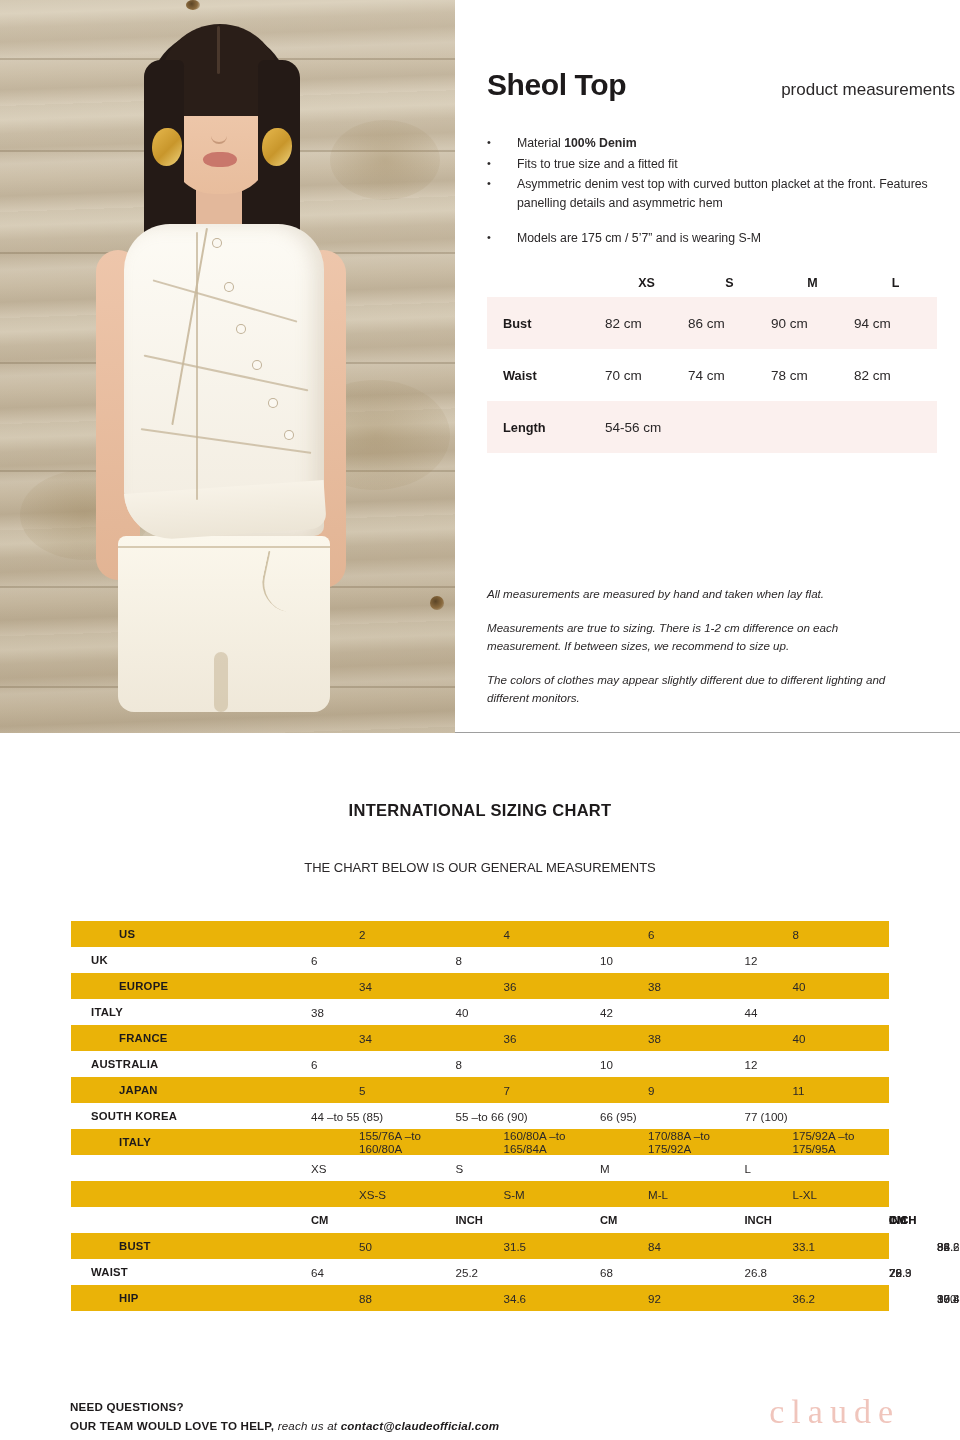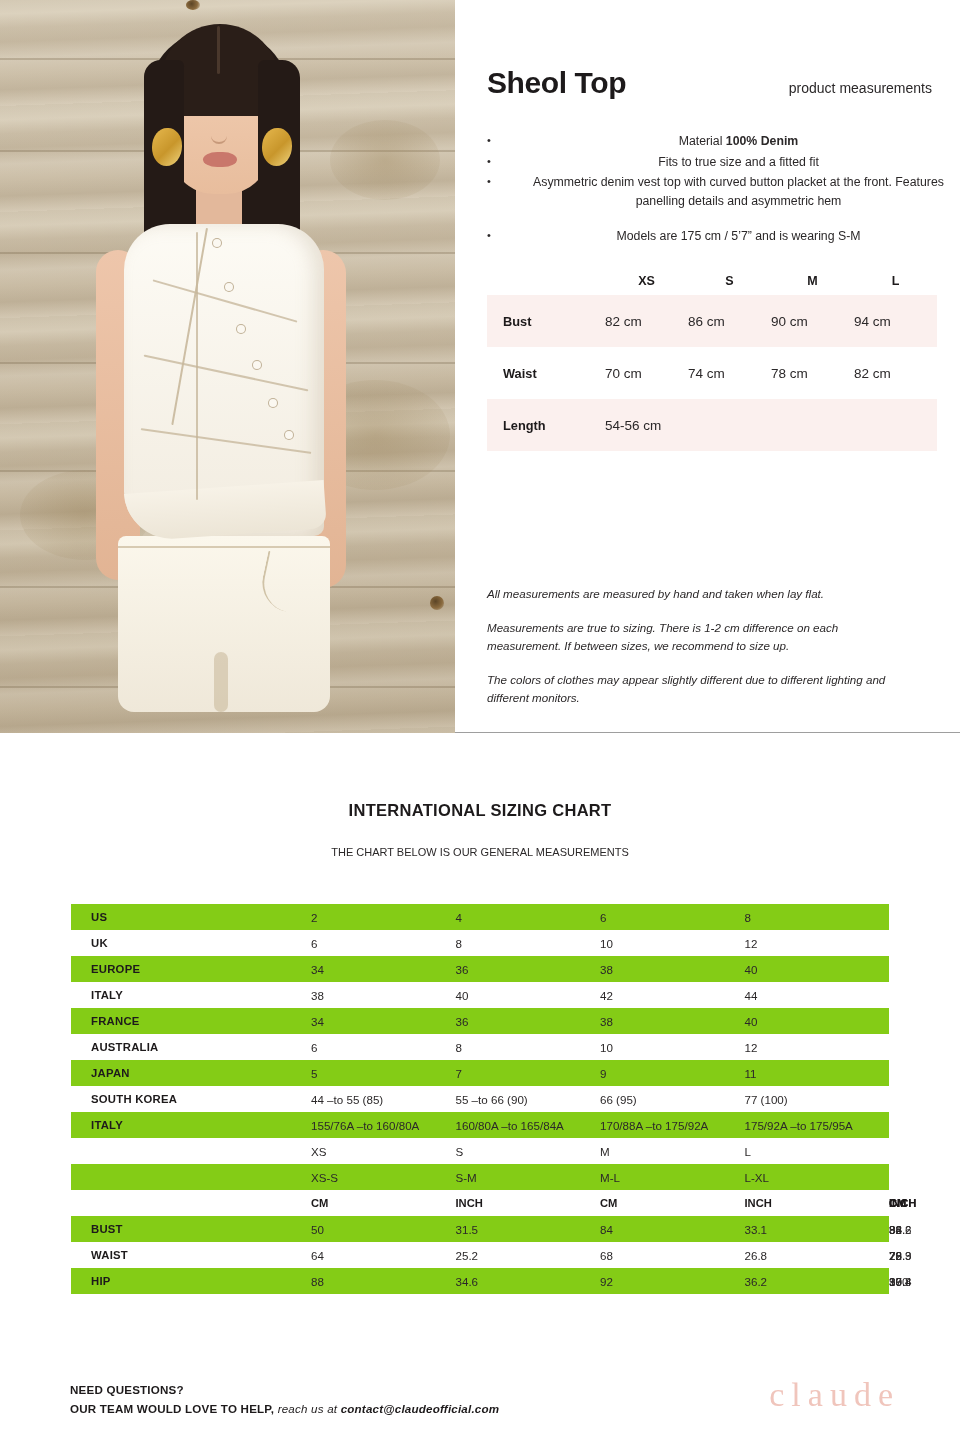--- a/index.html
+++ b/index.html
@@ -162,29 +162,29 @@
   
   .hero-info { position:absolute; left:487px; top:0; width:473px; height:559px; }
 
   .title-row {
     display:flex; align-items:baseline; justify-content:space-between;
     margin-top:40px;
   }
   .product-title {
     font-size:30px; font-weight:bold; letter-spacing:-0.4px; color:#1d1a1b;
   }
-  .product-kicker { font-size:14px; color:#2b2829; padding-right:28px;margin-top:40px; }
+  .product-kicker { font-size:17px; color:#2b2829; padding-right:5px;margin-top:40px; }
 
   .bullets { margin-top:32px; }
   .bullet {
     display:flex; font-size:12.3px; line-height:1.52; color:#2b2829;
     margin-bottom:2px;
   }
   .bullet .dot { width:30px; flex:none; text-align:left; font-size:11px; }
-  .bullet .txt { flex:1;text-align:center; }
+  .bullet .txt { flex:1; }
   .bullet .txt b { font-weight:bold; }
   .bullet.gap { margin-top:16px; }
 
   
   .pm-table {
     margin-top:22px; width:450px; border-collapse:collapse;
     table-layout:fixed;
   }
   .pm-table th, .pm-table td { padding:0; }
   .pm-head th {
@@ -206,29 +206,29 @@
     color:#2b2829; margin-bottom:16px;
   }
 
   
   .chart-section { position:relative; width:960px; }
   .chart-title {
     text-align:center; font-size:16.5px; font-weight:bold;
     letter-spacing:0.3px; margin-top:68px; color:#1d1a1b;
   }
   .chart-sub {
-    text-align:center; font-size:11px; margin-top:26px; color:#2b2829;
+    text-align:center; font-size:13px; margin-top:40px; color:#2b2829;
   }
 
   .size-table {
     margin:46px auto 0; width:818px; border-collapse:collapse;
     table-layout:fixed;
   }
   .size-table td { height:26px; font-size:11.6px; color:#2b2829; }
-  .size-table tr.pink td { background:#84cc16; }
+  .size-table tr.pink td { background:#eab308;padding-left:48px; }
   .size-table td.lbl {
     width:240px; padding-left:20px; font-weight:bold;
     font-size:11.3px; letter-spacing:0.25px; color:#1d1a1b;
   }
   .size-table td.val { width:144.5px; }
   .size-table td.half { width:72px; }
   .size-table td.bold { font-weight:bold; font-size:11.2px; color:#1d1a1b; }
 
   
   .footer { position:relative; width:960px; margin-top:76px; height:72px; }

